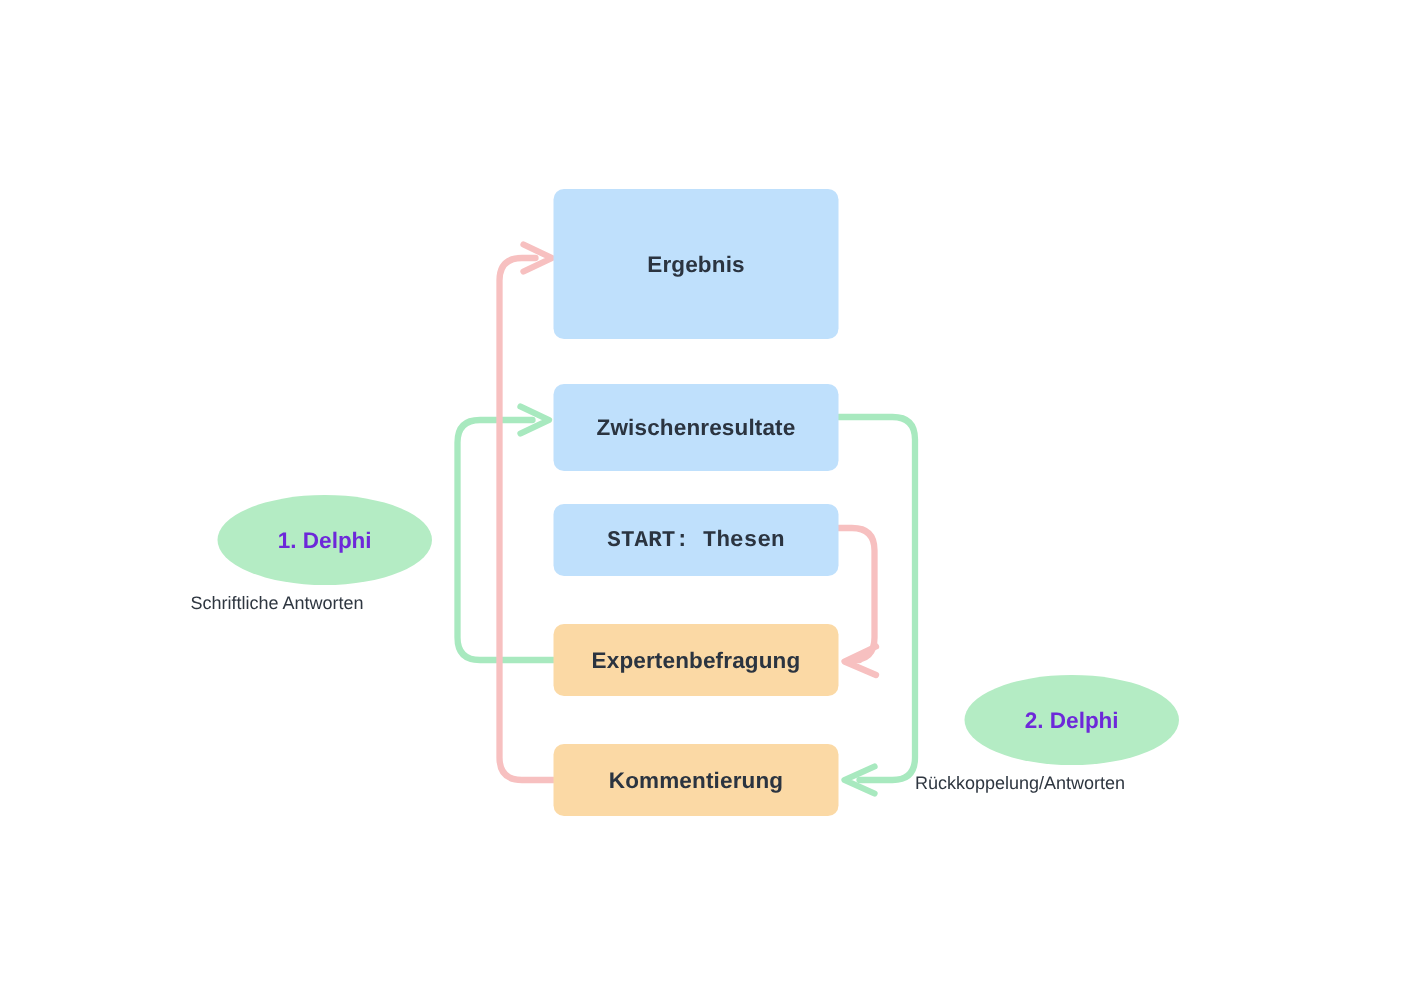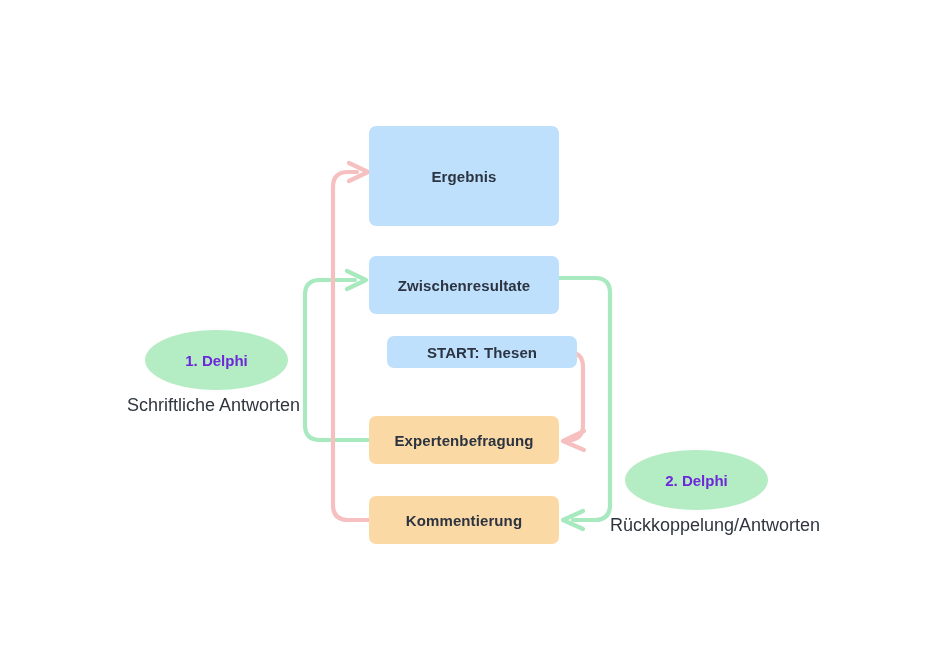--- a/index.html
+++ b/index.html
@@ -52,21 +52,21 @@
     align-items: center;
     justify-content: center;
     color: #6d28d9;
     font-weight: bold;
     font-size: 15px;
     z-index: 3;
   }
   .caption {
     position: absolute;
     color: #2e3640;
-    font-size: 18px;
+    font-size: 12px;
     font-weight: normal;
     white-space: nowrap;
     z-index: 3;
   }
 </style>
 </head>
 <body>
 
 <div id="canvas">
 
@@ -94,37 +94,37 @@
   </svg>
 
   <div class="node node-blue" style="left:369px; top:126px; width:190px; height:100px;">
     <span>Ergebnis</span>
   </div>
 
   <div class="node node-blue" style="left:369px; top:256px; width:190px; height:58px;">
     <span>Zwischenresultate</span>
   </div>
 
-  <div class="node node-blue" style="left:387px; top:336px; width:190px; height:32px;">
+  <div class="node node-blue" style="left:369px; top:336px; width:190px; height:48px;font-family:Liberation Mono, monospace;">
     <span>START: Thesen</span>
   </div>
 
   <div class="node node-orange" style="left:369px; top:416px; width:190px; height:48px;">
     <span>Expertenbefragung</span>
   </div>
 
   <div class="node node-orange" style="left:369px; top:496px; width:190px; height:48px;">
     <span>Kommentierung</span>
   </div>
 
   <div class="ellipse" style="left:145px; top:330px; width:143px; height:60px;">
     <span>1. Delphi</span>
   </div>
 
-  <div class="ellipse" style="left:625px; top:450px; width:143px; height:60px;">
+  <div class="ellipse" style="left:643px; top:450px; width:143px; height:60px;">
     <span>2. Delphi</span>
   </div>
 
   <div class="caption" style="left:127px; top:395px;">Schriftliche Antworten</div>
 
   <div class="caption" style="left:610px; top:515px;">Rückkoppelung/Antworten</div>
 
 </div>
 
 </body></html>

